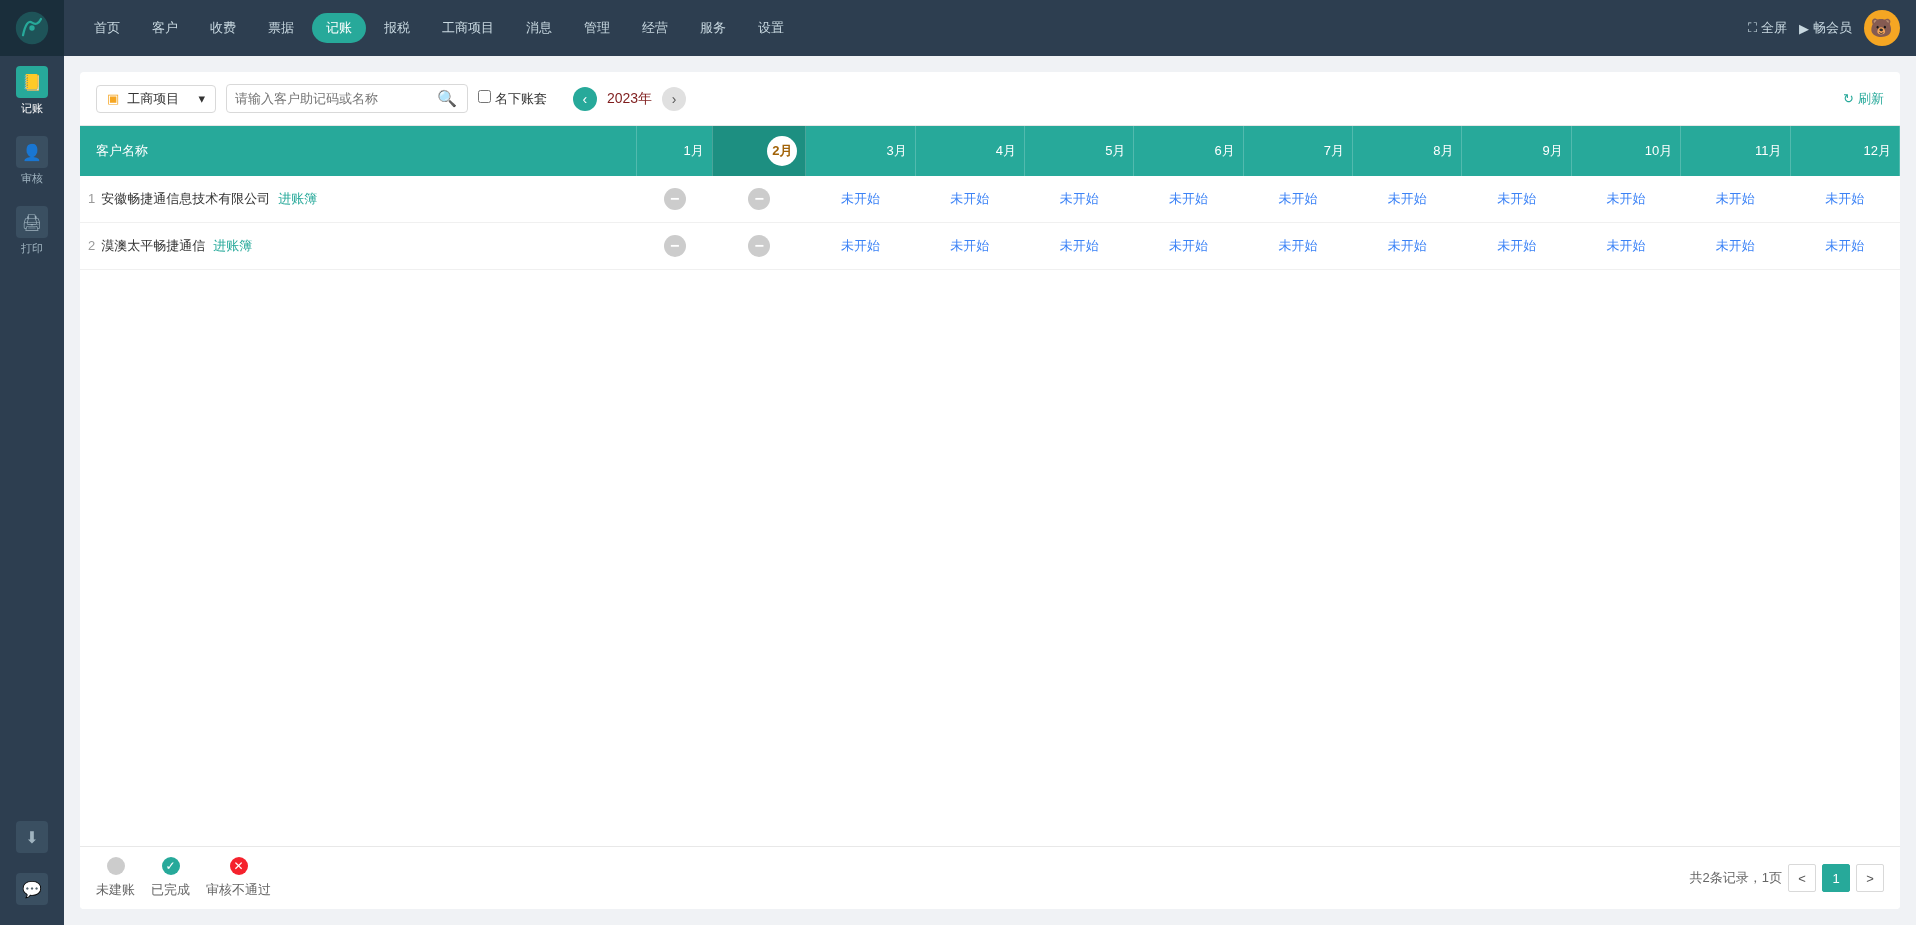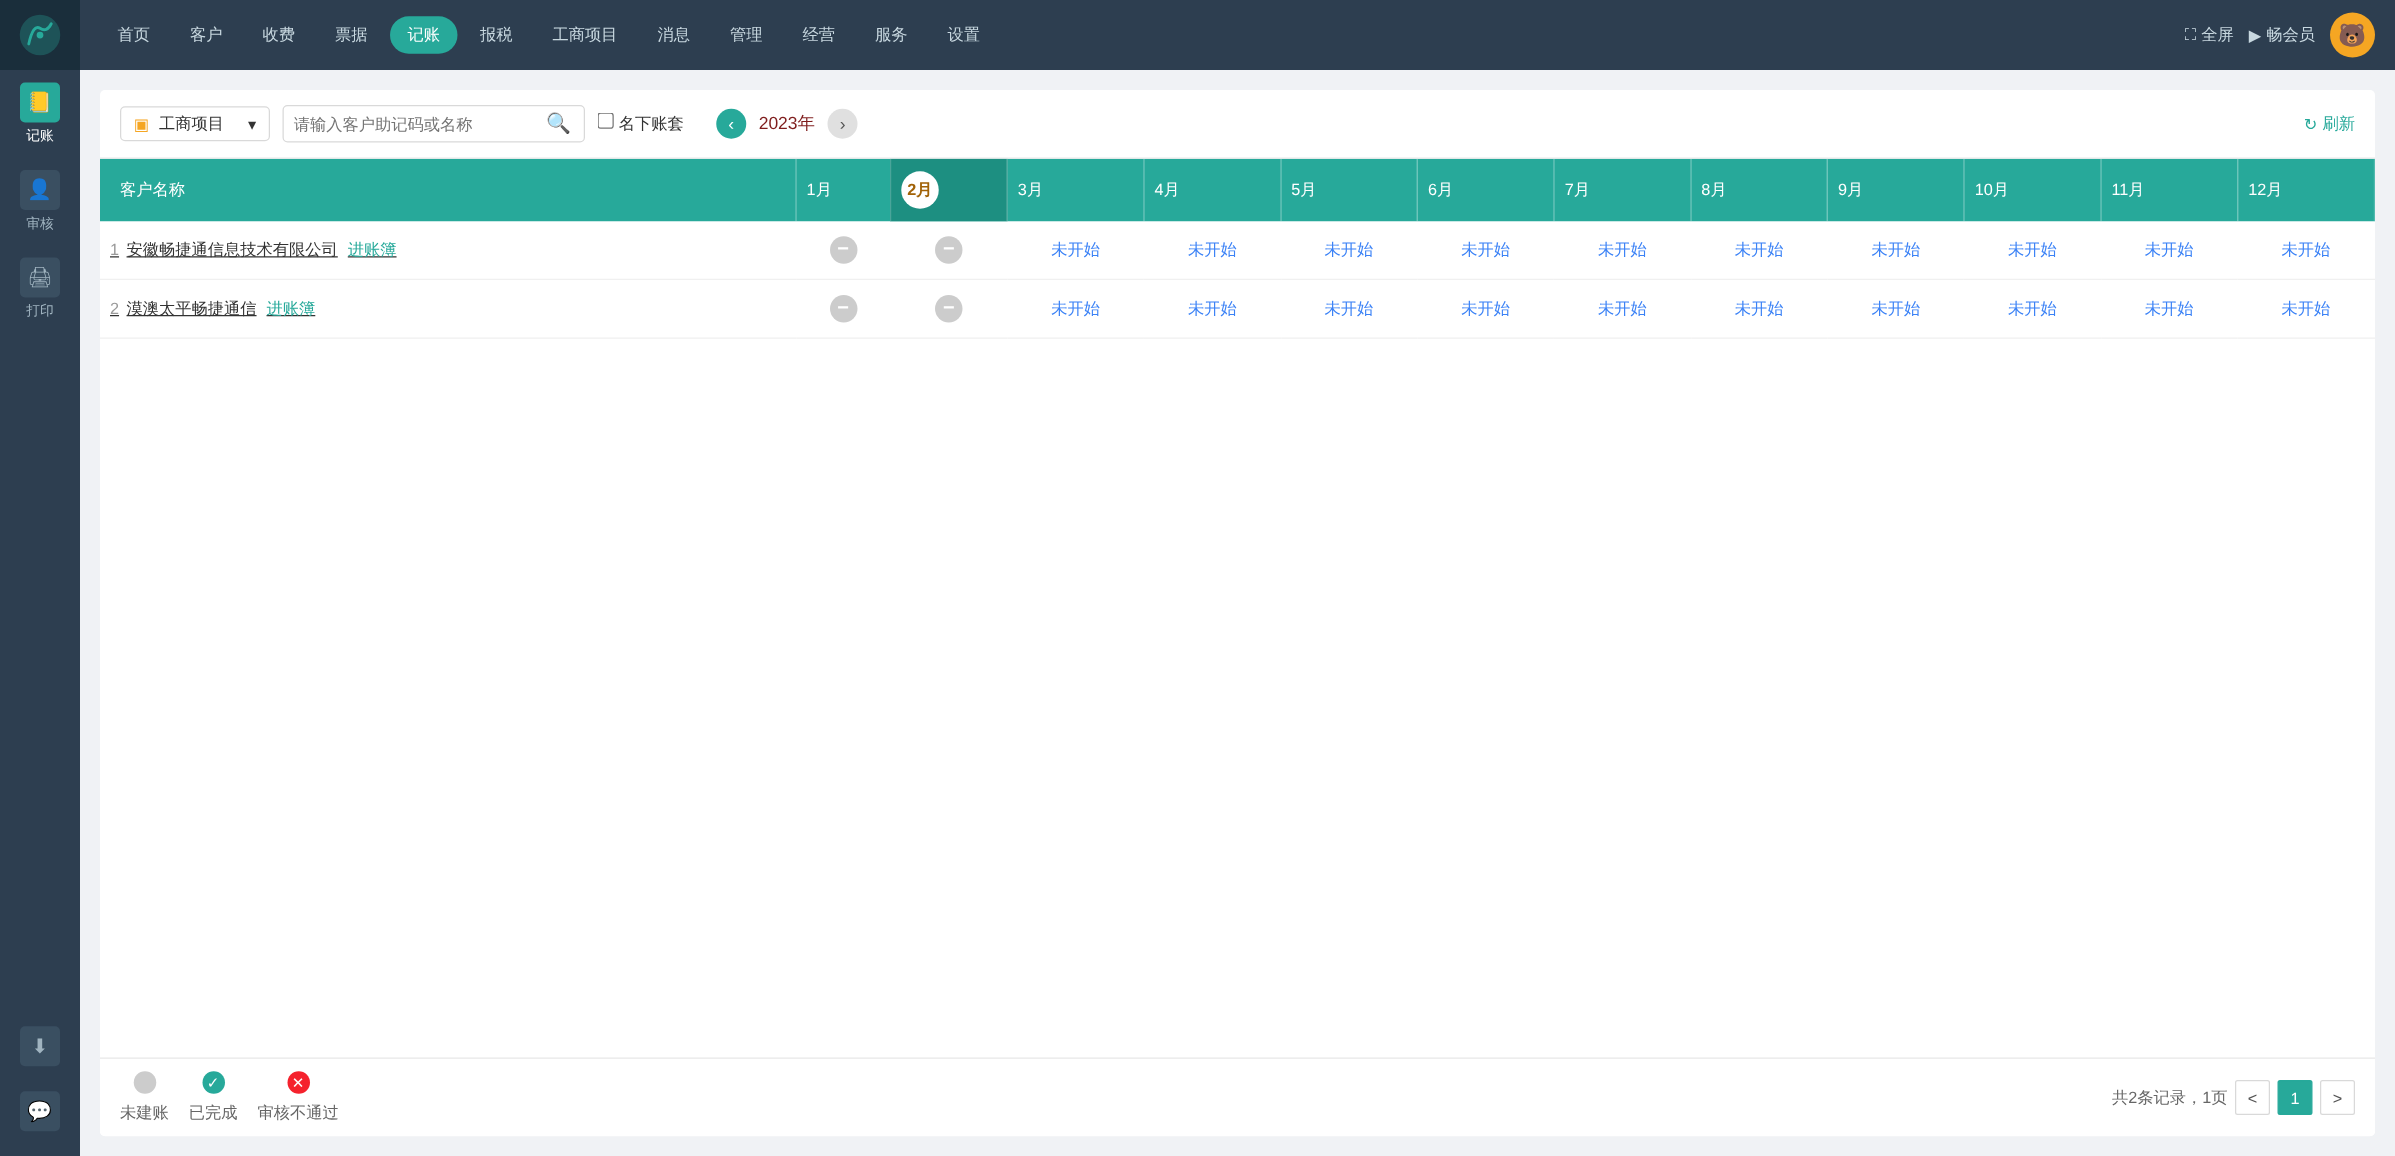--- a/index.html
+++ b/index.html
@@ -142,33 +142,33 @@
       margin-left: auto; display: flex; align-items: center; gap: 4px;
       color: #27a99a; cursor: pointer; font-size: 13px; background: none; border: none;
     }
 
     
     .table-wrap { flex: 1; overflow: auto; }
     table { width: 100%; border-collapse: collapse; }
     thead tr { background: #27a99a; }
     thead th {
       color: #fff; padding: 10px 8px; font-size: 13px; font-weight: 500;
-      text-align: left; white-space: nowrap; border-right: 1px solid rgba(255,255,255,0.2);
+      text-align: right; white-space: nowrap; border-right: 1px solid rgba(255,255,255,0.2);
     }
     thead th:first-child { text-align: left; padding-left: 16px; }
     thead th.month-current {
       background: #1d8f81;
     }
     .month-circle {
       display: inline-flex; align-items: center; justify-content: center;
       width: 30px; height: 30px; border-radius: 50%; background: #fff; color: #a16207; font-weight: bold;
     }
     tbody tr { border-bottom: 1px solid #f0f0f0; }
     tbody td { padding: 12px 8px; text-align: center; font-size: 13px; color: #666; }
-    tbody td:first-child { text-align: left; color: #333; text-decoration: underline; }
+    tbody td:first-child { text-align: left; color: #333; }
     .company-link { color: #27a99a; cursor: pointer; margin-left: 8px; }
     .status-not-started { color: #3b82f6; font-size: 13px; }
     .status-dash {
       display: inline-flex; align-items: center; justify-content: center;
       width: 22px; height: 22px; border-radius: 50%; background: #ccc;
       color: #fff; font-size: 16px; font-weight: bold; line-height: 1;
     }
 
     
     .footer {

